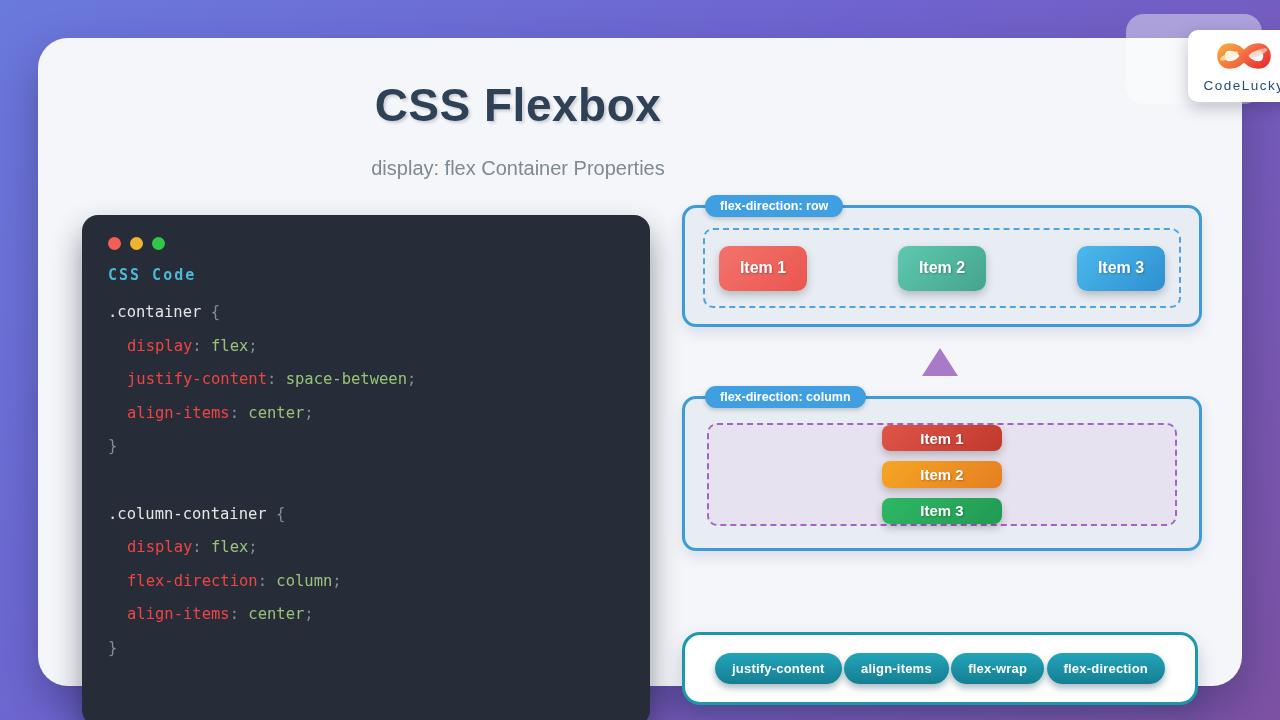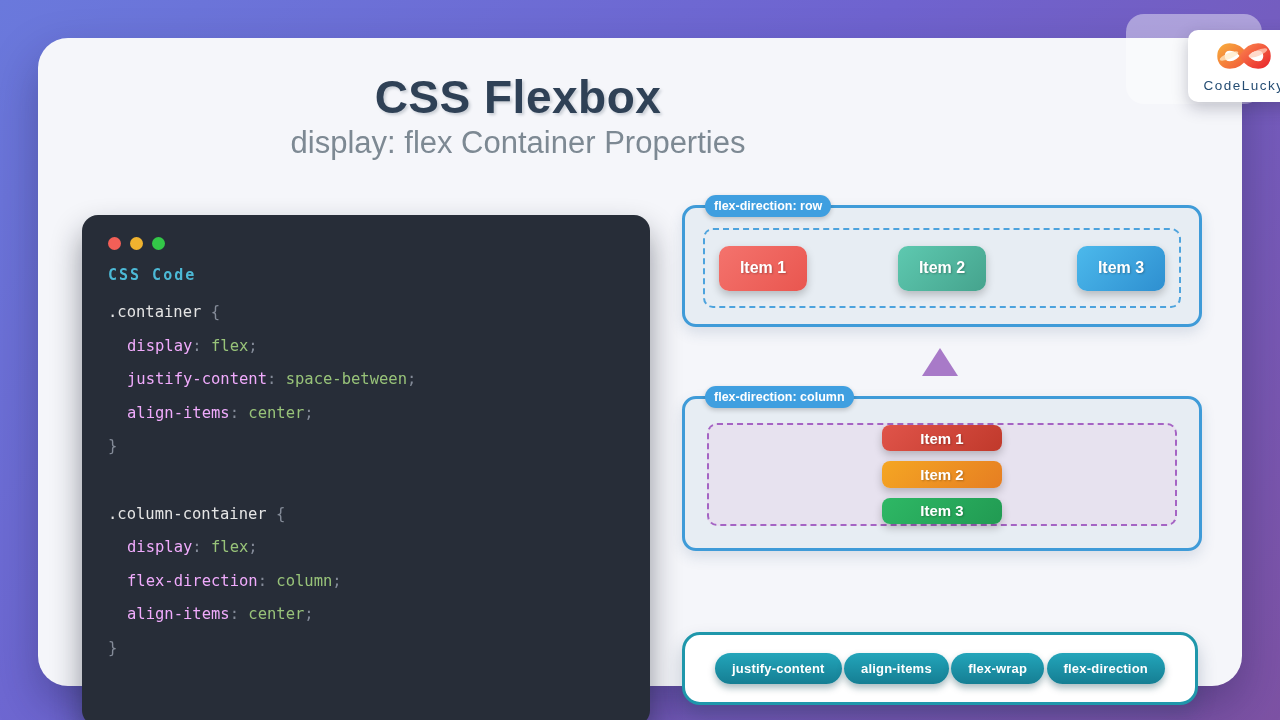--- a/index.html
+++ b/index.html
@@ -7,26 +7,26 @@
   .stage {
     position:relative; width:1280px; height:720px;
     background:linear-gradient(135deg,#6a79dc 0%,#6f63cf 45%,#7d52a4 100%);
   }
   .main-card {
     position:absolute; left:38px; top:38px; width:1204px; height:648px;
     background:#f5f6fa; border-radius:30px;
     box-shadow:0 20px 45px rgba(30,25,70,.35);
   }
   
-  .header { position:absolute; left:0; top:70px; width:1036px; text-align:center; }
+  .header { position:absolute; left:0; top:78px; width:1036px; text-align:center; }
   .page-title {
     font-size:46px; font-weight:800; color:#2f4156; letter-spacing:.5px;
     text-shadow:2px 2px 3px rgba(44,62,80,.22);
   }
-  .page-subtitle { margin-top:1px; font-size:31px; color:#7d8993; }
+  .page-subtitle { margin-top:25px; font-size:20px; color:#7d8993; }
   
   .logo-glow {
     position:absolute; left:1126px; top:14px; width:136px; height:90px;
     background:rgba(255,255,255,.42); border-radius:18px;
   }
   .logo-card {
     position:absolute; left:1188px; top:30px; width:112px; height:72px;
     background:#fff; border-radius:10px; box-shadow:0 6px 16px rgba(30,30,60,.25);
     display:flex; flex-direction:column; align-items:center; justify-content:center; gap:1px;
   }
@@ -41,35 +41,35 @@
   .dots { display:flex; gap:9px; margin:4px 0 14px 0; }
   .dot { width:13px; height:13px; border-radius:50%; }
   .editor-title {
     margin:16px 0 12px 0; font-family:"DejaVu Sans Mono", monospace;
     font-weight:bold; font-size:15px; color:#4cb9d6; letter-spacing:2px;
   }
   .code { font-family:"DejaVu Sans Mono", monospace; font-size:15.5px; }
   .code-line { height:33.6px; line-height:33.6px; white-space:pre; }
   .code-line.indent { padding-left:19px; }
   .tk-sel  { color:#e5e5e5; }
-  .tk-prop { color:#f0abfc; }
+  .tk-prop { color:#ef4444; }
   .tk-val  { color:#98c379; }
   .tk-punc { color:#848b98; }
   
   .demo-box {
     position:absolute; background:#e7edf3;
     border:3px solid #3f9bd8; border-radius:14px;
     box-shadow:0 6px 14px rgba(50,80,120,.15);
   }
   .row-demo { left:682px; top:205px; width:520px; height:122px; }
   .col-demo { left:682px; top:396px; width:520px; height:155px; }
   .demo-badge {
     position:absolute; top:-13px; left:20px;
     background:#3f9fe0; color:#fff; font-size:12.5px; font-weight:bold;
-    padding:4px 9px; border-radius:999px; box-shadow:0 2px 5px rgba(0,0,0,.2);
+    padding:4px 15px; border-radius:999px; box-shadow:0 2px 5px rgba(0,0,0,.2);
     white-space:nowrap;
   }
   .row-flex-area {
     position:absolute; left:18px; right:18px; top:20px; bottom:16px;
     border:2px dashed #4da3dd; border-radius:10px;
     display:flex; justify-content:space-between; align-items:center; padding:0 14px;
   }
   .col-flex-area {
     position:absolute; left:22px; right:22px; top:24px; bottom:22px;
     border:2px dashed #a564c4; border-radius:10px; background:#e7e2ef;

